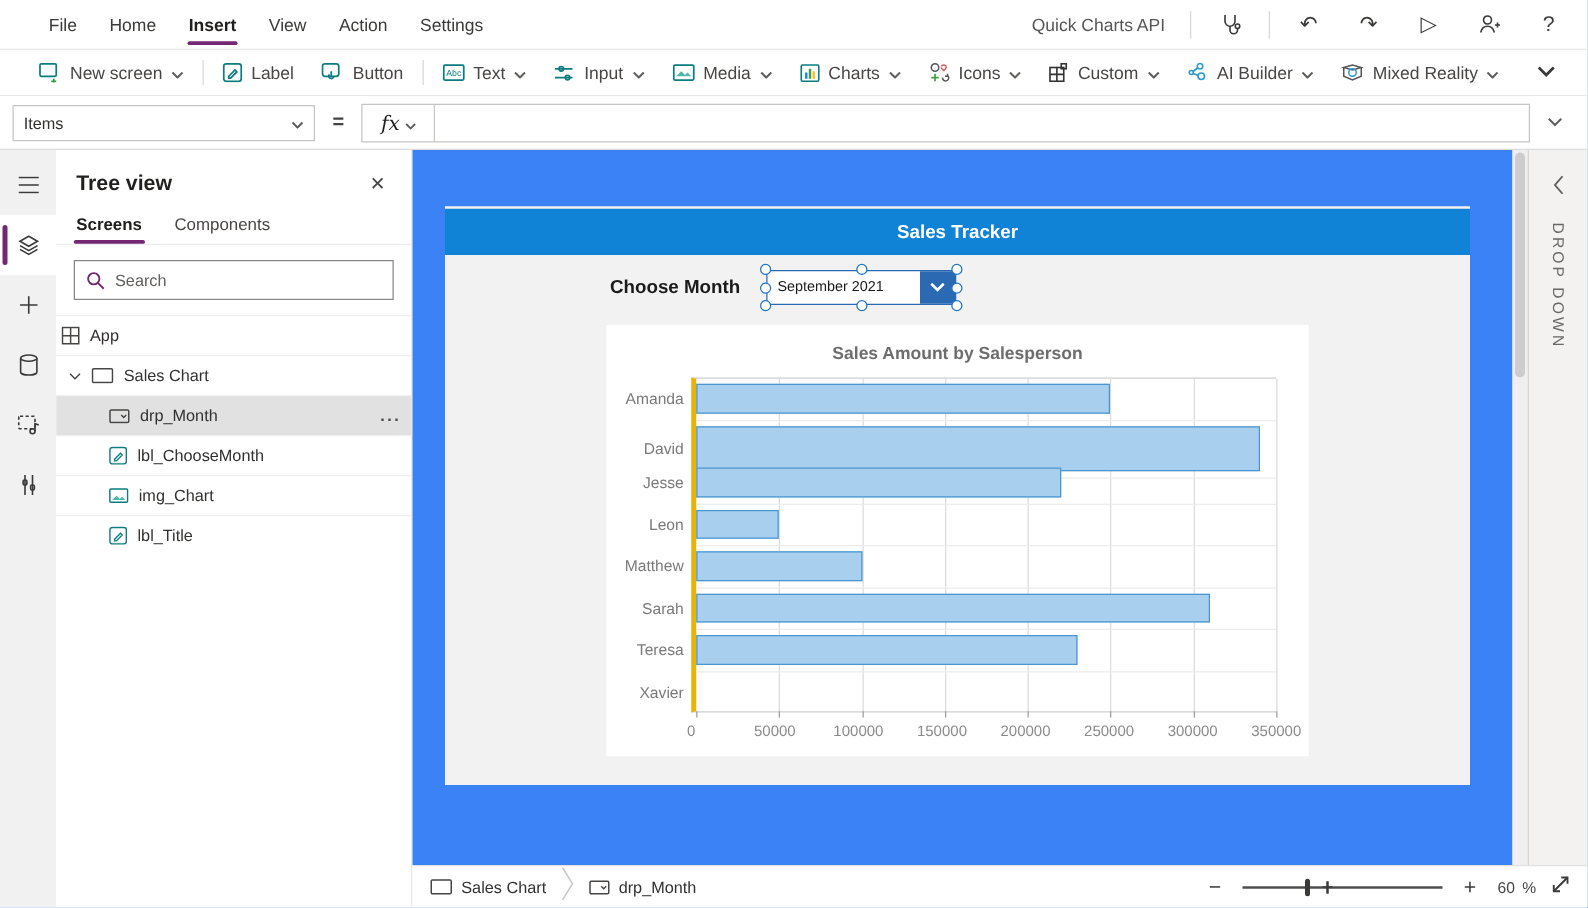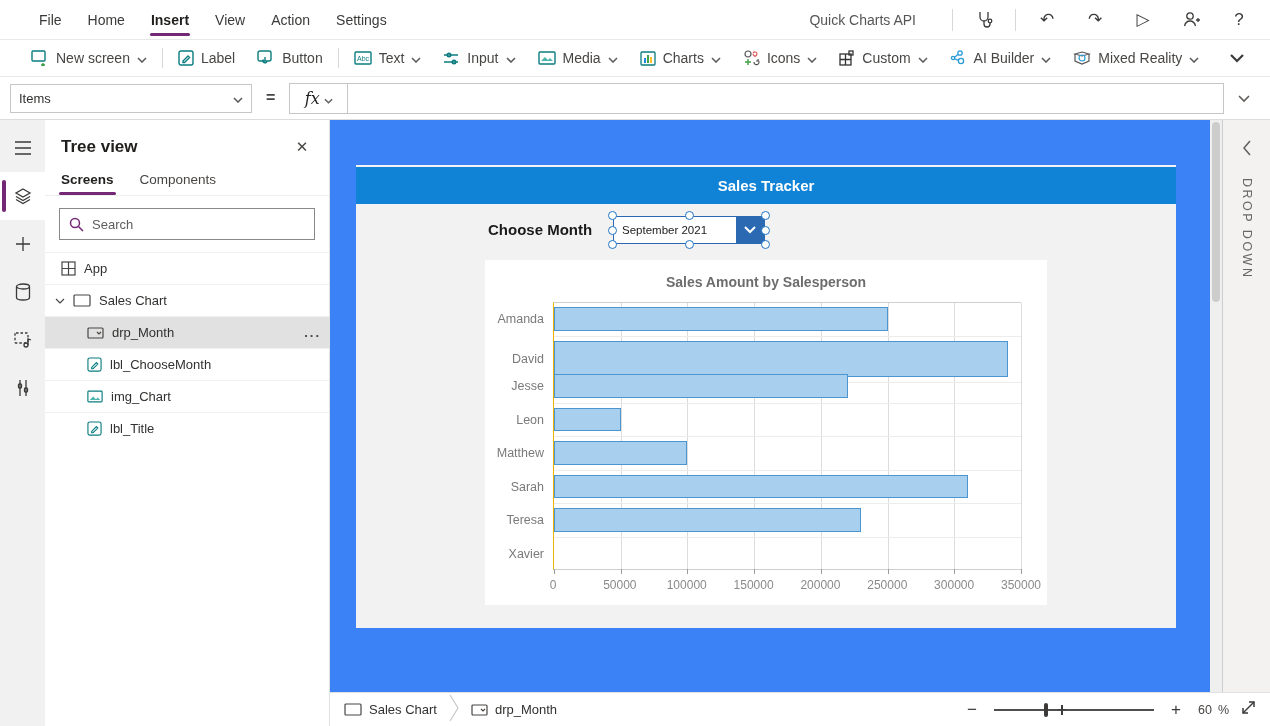--- a/index.html
+++ b/index.html
@@ -8,21 +8,21 @@
 
   
   .menubar { height:40px; display:flex; align-items:center; padding:0 14px 0 26px;
     border-bottom:1px solid #e8e8e8; background:#fff; }
   .menu-item { padding:0 13px; font-size:14px; color:#3b3a39; height:40px;
     display:flex; align-items:center; position:relative; cursor:default; }
   .menu-item.active { font-weight:bold; color:#201f1e; }
   .menu-item.active::after { content:""; position:absolute; left:12px; right:12px;
     bottom:4px; height:3px; background:#742774; border-radius:2px; }
   .menubar-right { margin-left:auto; display:flex; align-items:center; gap:14px; }
-  .app-name { font-size:14px; color:#555; margin-right:22px; }
+  .app-name { font-size:14px; color:#555; margin-right:6px; }
   .vdiv { width:1px; height:22px; background:#d8d8d8; }
   .tool-ic { width:34px; height:32px; display:flex; align-items:center;
     justify-content:center; font-size:17px; color:#3b3a39; }
   .tool-ic svg { stroke:#3b3a39; fill:none; stroke-width:1.3; }
 
   
   .ribbon { height:37px; display:flex; align-items:center; padding:0 10px 0 20px;
     border-bottom:1px solid #e8e8e8; background:#fff; }
   .rb-item { display:flex; align-items:center; gap:7px; padding:0 11px; height:37px;
     font-size:14px; color:#484644; white-space:nowrap; }
@@ -74,21 +74,21 @@
   .tp-search { margin:12px 14px; height:32px; border:1px solid #8a8886; display:flex;
     align-items:center; padding:0 9px; gap:8px; }
   .tp-search svg { stroke:#742774; fill:none; stroke-width:1.5; }
   .tp-search .ph { font-size:13px; color:#605e5c; }
   .tree { font-size:13px; color:#323130; }
   .t-row { height:32px; display:flex; align-items:center; gap:8px; border-top:1px solid #f0f0f0; padding-right:8px; }
   .t-row svg { flex:none; }
   .t-row .lab { white-space:nowrap; }
   .t-row.sel { background:#e1e1e1; }
   .t-row .more { margin-left:auto; letter-spacing:2px; color:#484644; font-weight:bold; }
-  .ind1 { padding-left:16px; } .ind0 { padding-left:10px; } .ind2 { padding-left:42px; }
+  .ind1 { padding-left:4px; } .ind0 { padding-left:10px; } .ind2 { padding-left:42px; }
   .outline-ic { stroke:#484644; fill:none; stroke-width:1.2; }
   .teal-ic { stroke:#0b7c7f; fill:none; stroke-width:1.2; }
 
   
   .right-col { flex:1; display:flex; flex-direction:column; }
   .canvas-row { flex:1; display:flex; min-height:0; }
   .canvas { flex:1; position:relative; background:#3b82f6; overflow:hidden; }
   .screen { position:absolute; left:26px; top:45px; width:820px; height:463px;
     background:#f2f2f2; }
   .screen-header { position:absolute; left:0; right:0; top:2px; height:37px;
@@ -105,21 +105,21 @@
     justify-content:center; }
   .dd-btn svg { stroke:#fff; stroke-width:2; fill:none; }
   .hnd { position:absolute; width:9px; height:9px; border-radius:50%; background:#fff;
     border:1.5px solid #1f74c4; }
 
   .chart-card { position:absolute; left:129px; top:95px; width:562px; height:345px;
     background:#fff; }
   .chart-title { text-align:center; padding-top:14px; font-size:14px; font-weight:bold;
     color:#6d6d6d; }
   .cplot { position:absolute; left:68px; right:26px; top:42px; height:268px;
-    border-left:1px solid #eab308; border-top:1px solid #cfcfcf; border-bottom:1px solid #cfcfcf; }
+    border-left:4px solid #eab308; border-top:1px solid #cfcfcf; border-bottom:1px solid #cfcfcf; }
   .cgrid { position:absolute; top:0; bottom:0; width:1px; background:#dcdcdc; }
   .ctick { position:absolute; bottom:-5px; width:1px; height:5px; background:#9b9b9b; }
   .crow { position:absolute; left:0; right:0; border-bottom:1px solid #ececec; }
   .crow:last-child { border-bottom:none; }
   .clab { position:absolute; right:100%; margin-right:10px; font-size:12.5px;
     color:#7a7a7a; white-space:nowrap; top:50%; transform:translateY(-50%); }
   .cbar { position:absolute; left:0; top:4px; bottom:5px; }
   .cxlabels { position:absolute; left:68px; right:26px; top:318px; height:16px; }
   .cxl { position:absolute; transform:translateX(-50%); font-size:12px; color:#8a8a8a; }
 

